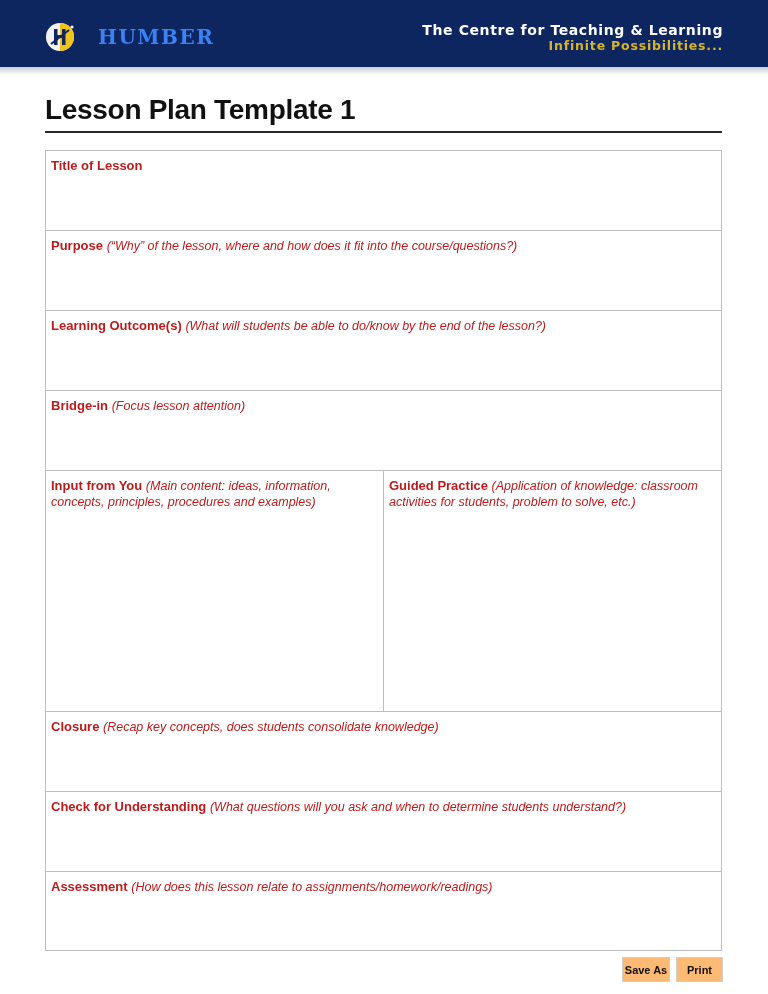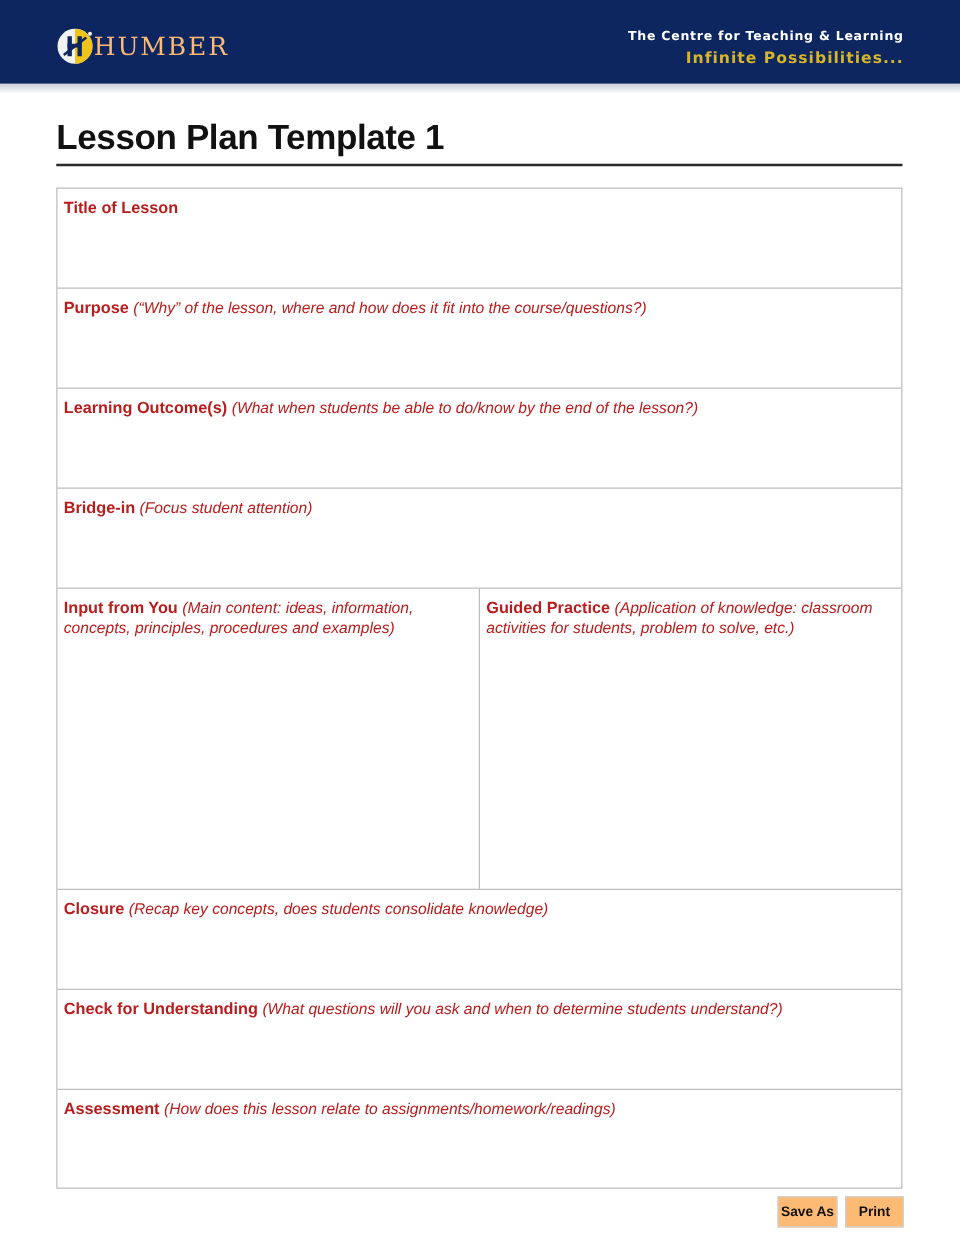--- a/index.html
+++ b/index.html
@@ -11,26 +11,26 @@
       background: #0d2660;
       box-shadow: 0 3px 5px rgba(0,0,0,0.25);
     }
     .header-shade {
       position: absolute; left: 0; top: 67px; width: 768px; height: 8px;
       background: linear-gradient(#c9ced8, #ffffff);
     }
     .logo { position: absolute; left: 45px; top: 22px; display: flex; align-items: center; }
     .logo-mark { width: 30px; height: 30px; }
     .logo-text {
-      margin-left: 0; font-family: "DejaVu Serif", serif; color: #fdba74;
-      font-size: 20px; letter-spacing: 1.5px; font-weight: normal;
+      margin-left: 23px; font-family: "DejaVu Serif", serif; color: #3b82f6;
+      font-size: 20px; letter-spacing: 1.5px; font-weight: bold;
     }
     .centre-title {
       position: absolute; right: 45px; top: 21px; color: #ffffff;
-      font-family: "DejaVu Sans", sans-serif; font-weight: bold; font-size: 10px;
+      font-family: "DejaVu Sans", sans-serif; font-weight: bold; font-size: 14px;
       letter-spacing: 0.6px; text-align: right; line-height: 18px;
     }
     .tagline {
       position: absolute; right: 45px; top: 38px; color: #d6b52a;
       font-family: "DejaVu Sans", sans-serif; font-weight: bold; font-size: 12.5px;
       letter-spacing: 0.8px; text-align: right; line-height: 16px;
     }
 
     .page-title {
       position: absolute; left: 45px; top: 94px;
@@ -109,28 +109,28 @@
 
   <div class="section" style="top:80px;height:80px;">
     <div class="label">
       <b>Purpose</b> <i>(“Why” of the lesson, where and how does it fit into the course/questions?)</i>
     </div>
     <textarea class="field" style=""></textarea>
   </div>
 
   <div class="section" style="top:160px;height:80px;">
     <div class="label">
-      <b>Learning Outcome(s)</b> <i>(What when students be able to do/know by the end of the lesson?)</i>
+      <b>Learning Outcome(s)</b> <i>(What will students be able to do/know by the end of the lesson?)</i>
     </div>
     <textarea class="field" style=""></textarea>
   </div>
 
   <div class="section" style="top:240px;height:80px;">
     <div class="label">
-      <b>Bridge-in</b> <i>(Focus student attention)</i>
+      <b>Bridge-in</b> <i>(Focus lesson attention)</i>
     </div>
     <textarea class="field" style=""></textarea>
   </div>
 
   <div class="section" style="top:320px;height:241px;">
     <div class="split-col left">
       <div class="label" style="right:8px;">
         <b>Input from You</b> <i>(Main content: ideas, information, concepts, principles, procedures and examples)</i>
       </div>
       <textarea class="field" style=""></textarea>

